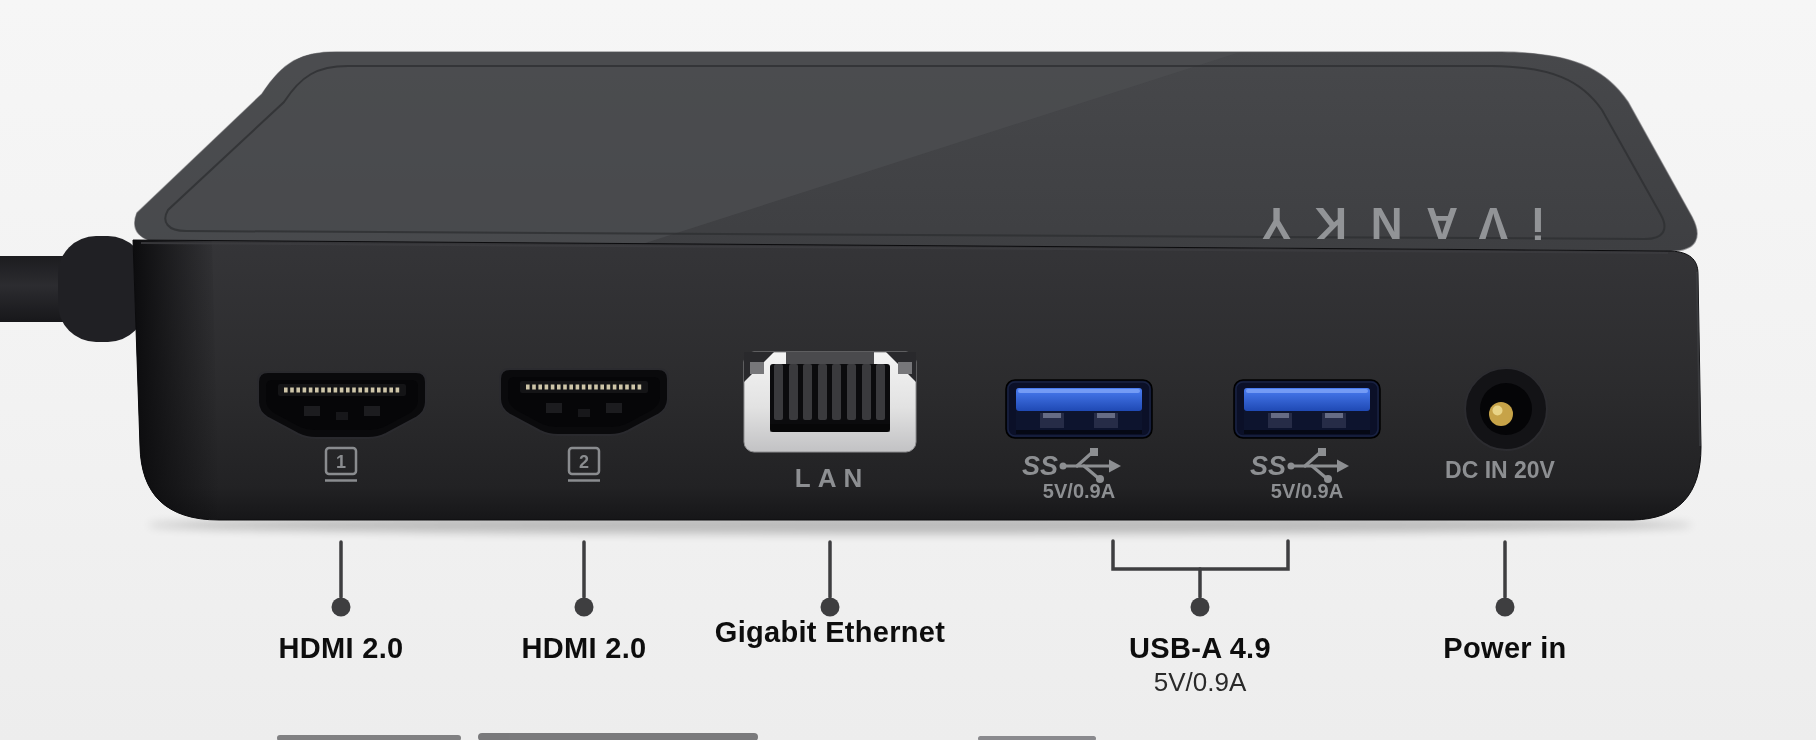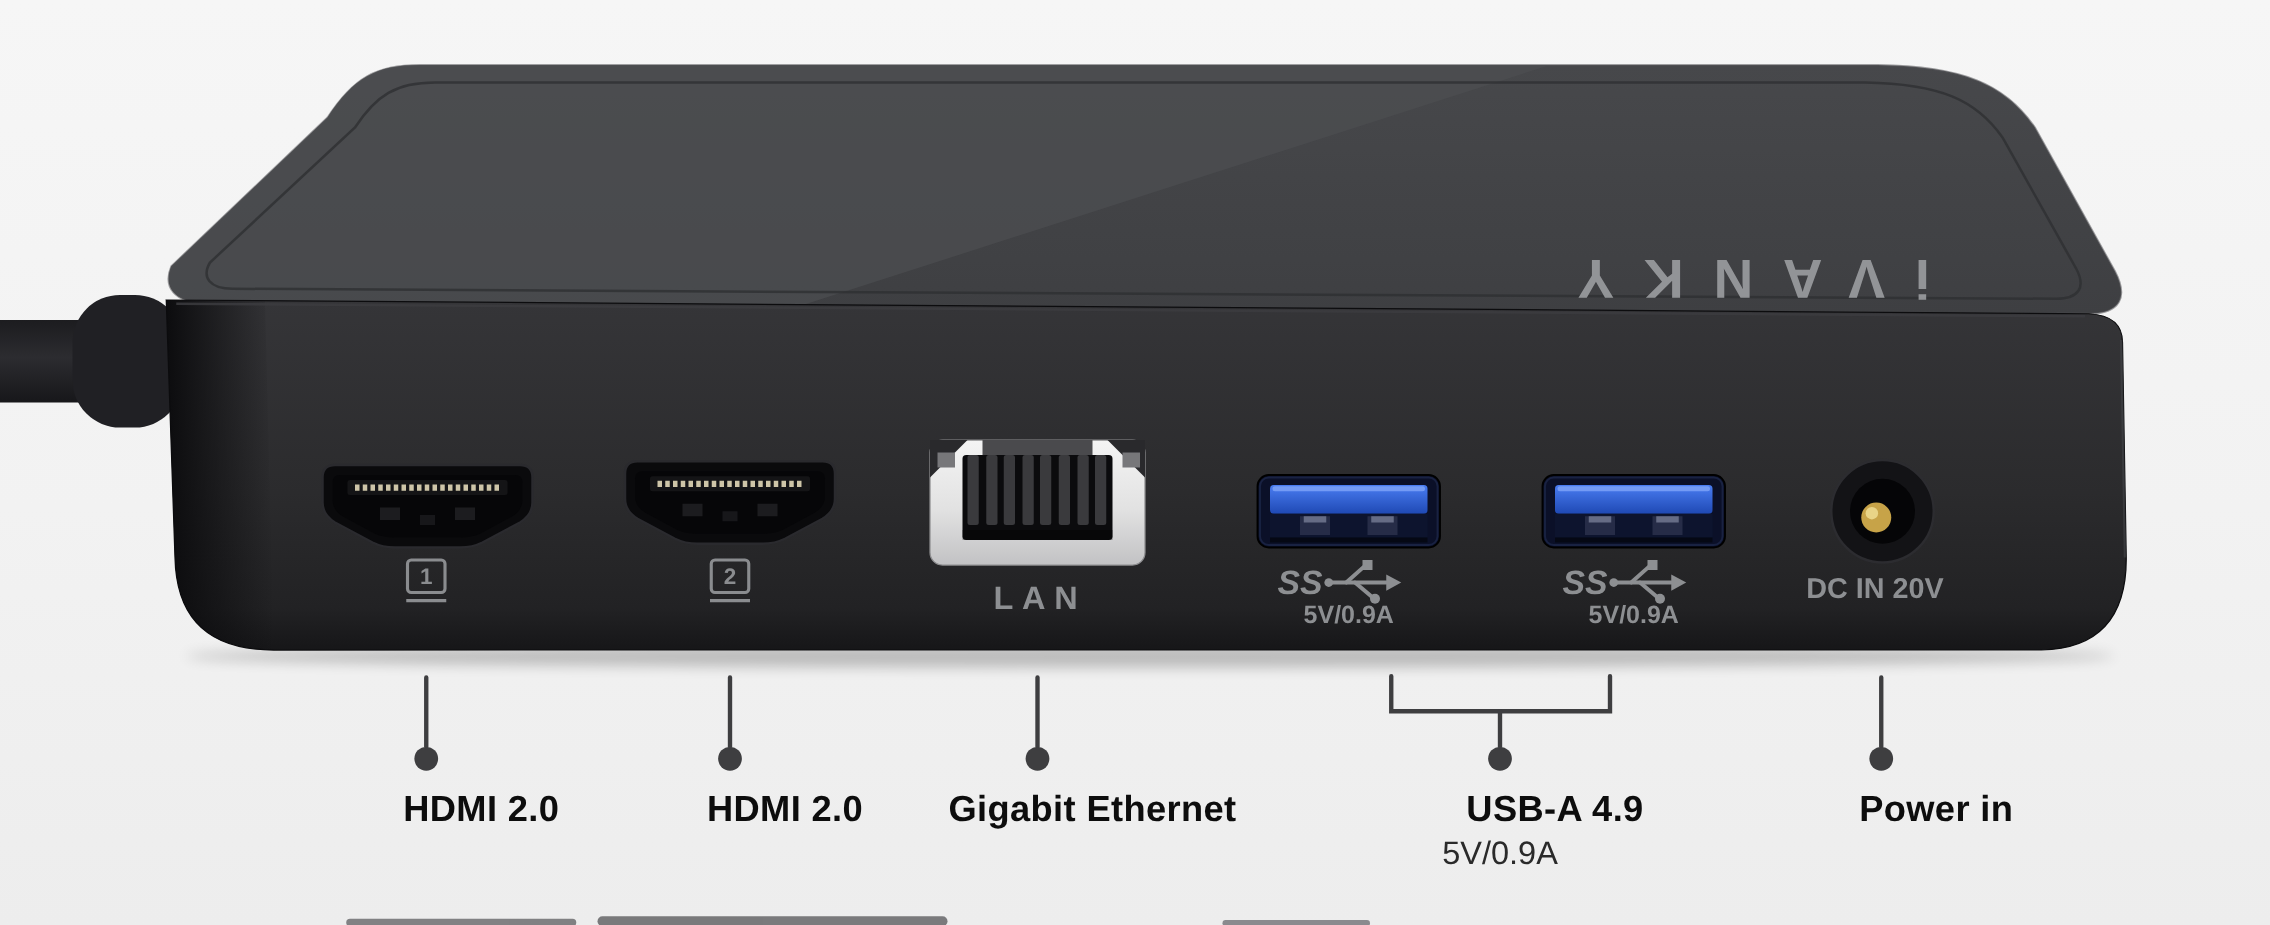--- a/index.html
+++ b/index.html
@@ -7,21 +7,21 @@
   .stage{
     position:relative;width:1816px;height:740px;overflow:hidden;
     background:linear-gradient(180deg,#f6f6f6 0%,#f2f2f2 55%,#ededed 100%);
   }
   .scene{position:absolute;left:0;top:0;width:1816px;height:740px;display:block;}
   svg text{font-family:"Liberation Sans","DejaVu Sans",sans-serif;}
   .engrave{fill:#8d8f92;font-weight:bold;}
   .ss-mark{font-style:italic;font-weight:bold;fill:#8d8f92;}
   .callout-label{
     position:absolute;transform:translateX(-50%);white-space:nowrap;
-    font-size:29px;font-weight:bold;color:#0d0d0d;letter-spacing:.3px;margin-left:44px;
+    font-size:29px;font-weight:bold;color:#0d0d0d;letter-spacing:.3px;
   }
   .callout-sublabel{
     position:absolute;transform:translateX(-50%);white-space:nowrap;
     font-size:26px;font-weight:400;color:#2a2a2a;
   }
 </style>
 </head>
 <body>
 
 <div class="stage">
@@ -214,17 +214,17 @@
 
     <g opacity="0.65">
       <rect x="277" y="735" width="184" height="6" rx="3" fill="#47474a"></rect>
       <rect x="478" y="733" width="280" height="8" rx="4" fill="#3c3c3f"></rect>
       <rect x="978" y="736" width="118" height="5" rx="2.5" fill="#55555a"></rect>
     </g>
   </svg>
 
   <div class="callout-label" style="left:341px;top:632px">HDMI 2.0</div>
   <div class="callout-label" style="left:584px;top:632px">HDMI 2.0</div>
-  <div class="callout-label" style="left:830px;top:632px">Gigabit Ethernet</div>
+  <div class="callout-label" style="left:830px;top:616px">Gigabit Ethernet</div>
   <div class="callout-label" style="left:1200px;top:632px">USB-A 4.9</div>
   <div class="callout-sublabel" style="left:1200px;top:667px">5V/0.9A</div>
   <div class="callout-label" style="left:1505px;top:632px">Power in</div>
 </div>
 
 </body></html>

